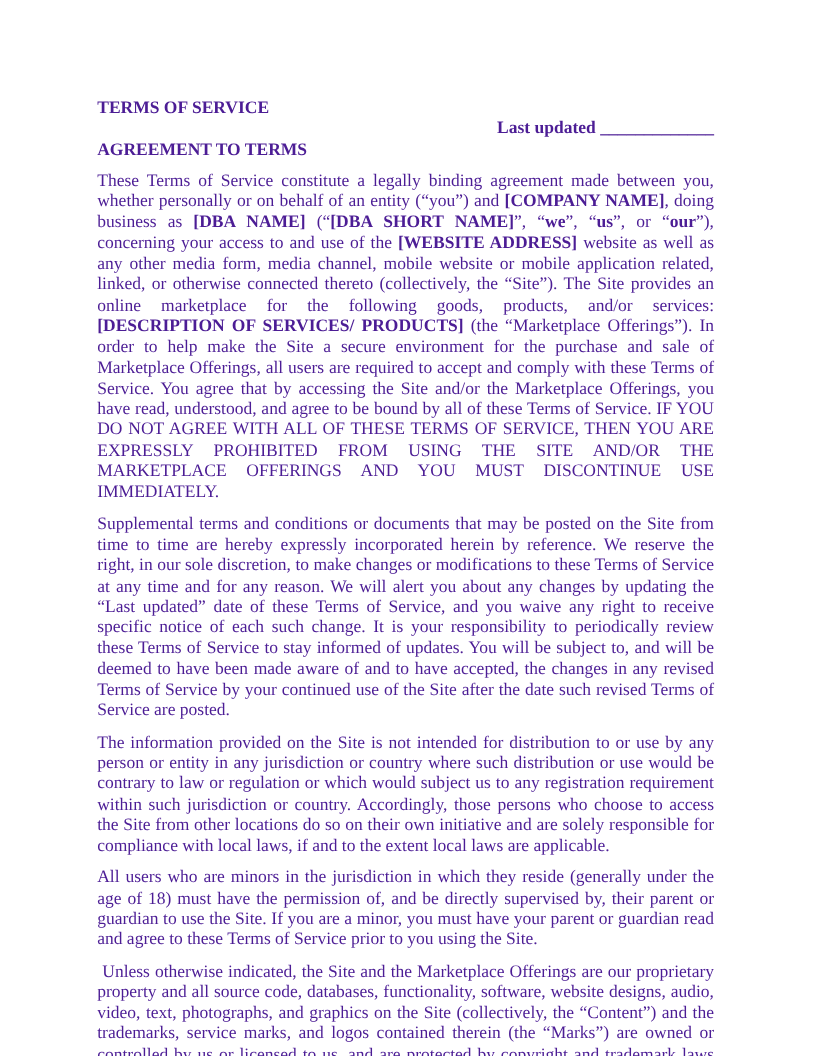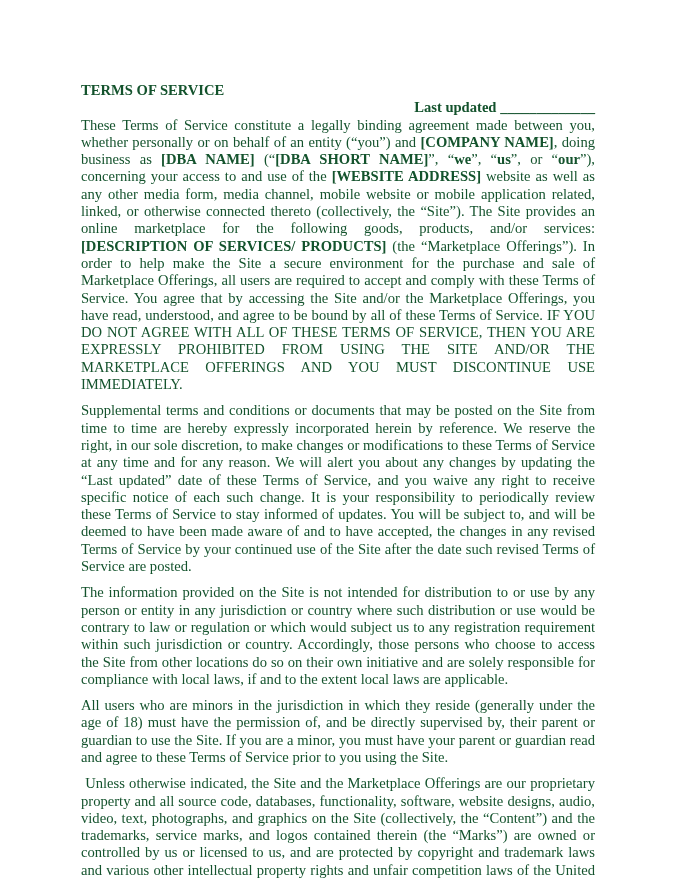--- a/index.html
+++ b/index.html
@@ -2,21 +2,21 @@
 <html><head>
 <meta charset="utf-8">
 <style>
   html, body { margin: 0; padding: 0; background: #ffffff; }
   .page {
     position: relative;
     width: 680px;
     height: 880px;
     box-sizing: border-box;
     background: #ffffff;
-    color: #14532d;
+    color: #4c1d95;
     padding: 82px 85px 40px 81px;
     font-family: "Liberation Serif", "DejaVu Serif", serif;
     font-size: 14.6px;
     line-height: 17.3px;
     overflow: hidden;
   }
   .doc-title { font-weight: bold; }
   .last-updated { font-weight: bold; text-align: right; }
   .section-heading {
     font-size: inherit;
@@ -34,19 +34,20 @@
 </style>
 </head>
 <body>
 
 <div class="page">
   <div class="doc-title">TERMS OF SERVICE</div>
   <div class="last-updated">
     <span>Last updated </span><span>_____________</span>
   </div>
   <div id="doc-body">
+      <h2 class="section-heading"><span>AGREEMENT TO TERMS</span></h2>
       <p class="paragraph"><span>These Terms of Service constitute a legally binding agreement made between you, whether personally or on behalf of an entity (“you”) and </span><b>[COMPANY NAME]</b><span>, doing business as </span><b>[DBA NAME]</b><span> (“</span><b>[DBA SHORT NAME]</b><span>”, “</span><b>we</b><span>”, “</span><b>us</b><span>”, or “</span><b>our</b><span>”), concerning your access to and use of the </span><b>[WEBSITE ADDRESS]</b><span> website as well as any other media form, media channel, mobile website or mobile application related, linked, or otherwise connected thereto (collectively, the “Site”). The Site provides an online marketplace for the following goods, products, and/or services: </span><b>[DESCRIPTION OF SERVICES/ PRODUCTS]</b><span> (the “Marketplace Offerings”). In order to help make the Site a secure environment for the purchase and sale of Marketplace Offerings, all users are required to accept and comply with these Terms of Service. You agree that by accessing the Site and/or the Marketplace Offerings, you have read, understood, and agree to be bound by all of these Terms of Service. IF YOU DO NOT AGREE WITH ALL OF THESE TERMS OF SERVICE, THEN YOU ARE EXPRESSLY PROHIBITED FROM USING THE SITE AND/OR THE MARKETPLACE OFFERINGS AND YOU MUST DISCONTINUE USE IMMEDIATELY.</span></p>
       <p class="paragraph"><span>Supplemental terms and conditions or documents that may be posted on the Site from time to time are hereby expressly incorporated herein by reference. We reserve the right, in our sole discretion, to make changes or modifications to these Terms of Service at any time and for any reason. We will alert you about any changes by updating the “Last updated” date of these Terms of Service, and you waive any right to receive specific notice of each such change. It is your responsibility to periodically review these Terms of Service to stay informed of updates. You will be subject to, and will be deemed to have been made aware of and to have accepted, the changes in any revised Terms of Service by your continued use of the Site after the date such revised Terms of Service are posted.</span></p>
       <p class="paragraph"><span>The information provided on the Site is not intended for distribution to or use by any person or entity in any jurisdiction or country where such distribution or use would be contrary to law or regulation or which would subject us to any registration requirement within such jurisdiction or country. Accordingly, those persons who choose to access the Site from other locations do so on their own initiative and are solely responsible for compliance with local laws, if and to the extent local laws are applicable.</span></p>
       <p class="paragraph"><span>All users who are minors in the jurisdiction in which they reside (generally under the age of 18) must have the permission of, and be directly supervised by, their parent or guardian to use the Site. If you are a minor, you must have your parent or guardian read and agree to these Terms of Service prior to you using the Site.</span></p>
       <p class="paragraph continued"><span>&nbsp;Unless otherwise indicated, the Site and the Marketplace Offerings are our proprietary property and all source code, databases, functionality, software, website designs, audio, video, text, photographs, and graphics on the Site (collectively, the “Content”) and the trademarks, service marks, and logos contained therein (the “Marks”) are owned or controlled by us or licensed to us, and are protected by copyright and trademark laws and various other intellectual property rights and unfair competition laws of the United States, foreign jurisdictions, and international conventions. The Content and the Marks are provided on the Site “AS IS” for your information and personal use only. Except as expressly provided in these Terms of Service, no part of the Site or the Marketplace Offerings and no Content or Marks may be copied, reproduced, aggregated, republished, uploaded, posted, publicly displayed, encoded, translated,</span></p>
     </div>
 </div>
 
 </body></html>

